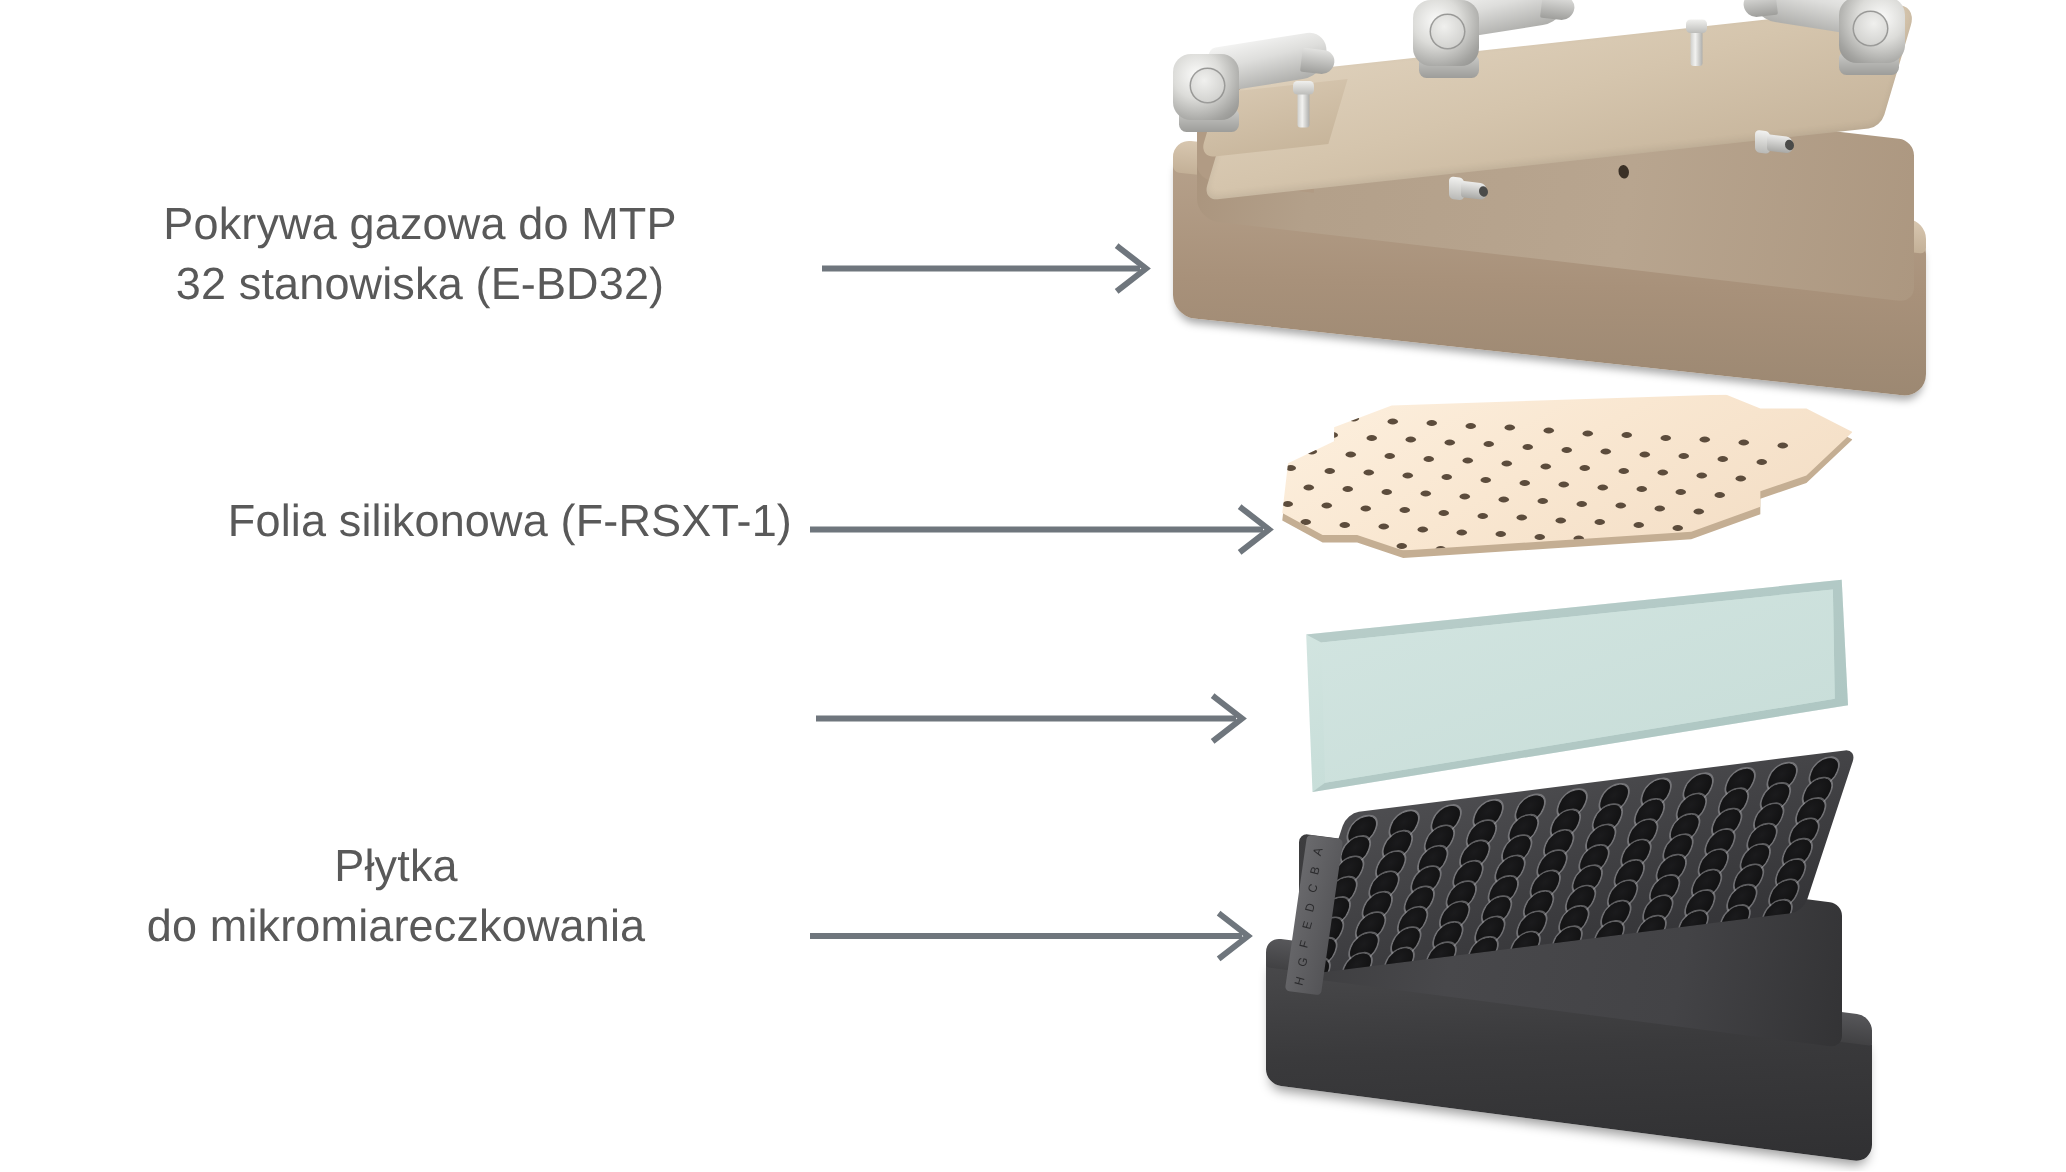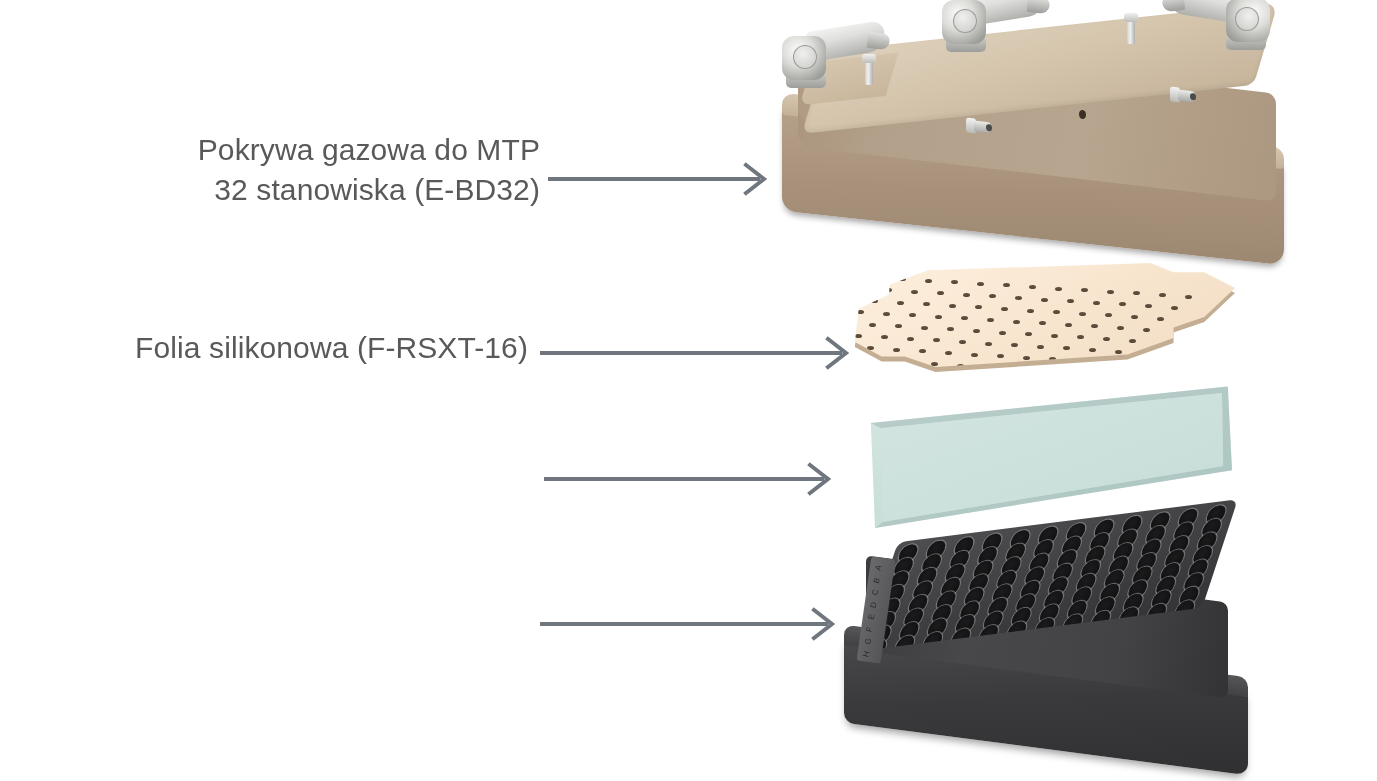--- a/index.html
+++ b/index.html
@@ -21,21 +21,21 @@
   
   .label {
     position: absolute;
     color: #595959;
     font-size: 30px;
     line-height: 1.33;
     font-weight: 400;
     white-space: pre-line;
     letter-spacing: 0.1px;
   }
-  .label.center { text-align: right; }
+  .label.center { text-align: center; }
   .label.right  { text-align: right; }
 
   
   .arrow { position: absolute; }
   .arrow svg { display: block; overflow: visible; }
 
   
   .part { position: absolute; }
 
   
@@ -308,23 +308,25 @@
   }
 </style>
 </head>
 <body>
 
 <div id="stage">
 
   <div class="label center" id="label-gas-cover" style="left:20px; top:130px; width:520px;">Pokrywa gazowa do MTP
 32 stanowiska (E-BD32)</div>
 
-  <div class="label right" id="label-silicone-foil" style="left:0px; top:328px; width:528px;">Folia silikonowa (F-RSXT-16)</div>
-
-
+  <div class="label right" id="label-silicone-foil" style="left:0px; top:328px; width:528px;">Folia silikonowa (F-RSXT-1)</div>
+
+
+  <div class="label center" id="label-microtiter-plate" style="left:0px; top:558px; width:528px;">Płytka
+do mikromiareczkowania</div>
 
   <div class="arrow" style="left:548px; top:160px;">
     <svg width="226" height="38" viewBox="0 0 226 38">
       <line x1="0" y1="19" x2="212" y2="19" stroke="#6f767d" stroke-width="4"></line>
       <polyline points="198,5 216,19 198,33" fill="none" stroke="#6f767d" stroke-width="4" stroke-linecap="square" stroke-linejoin="miter"></polyline>
     </svg>
   </div>
 
   <div class="arrow" style="left:540px; top:334px;">
     <svg width="316" height="38" viewBox="0 0 316 38">

